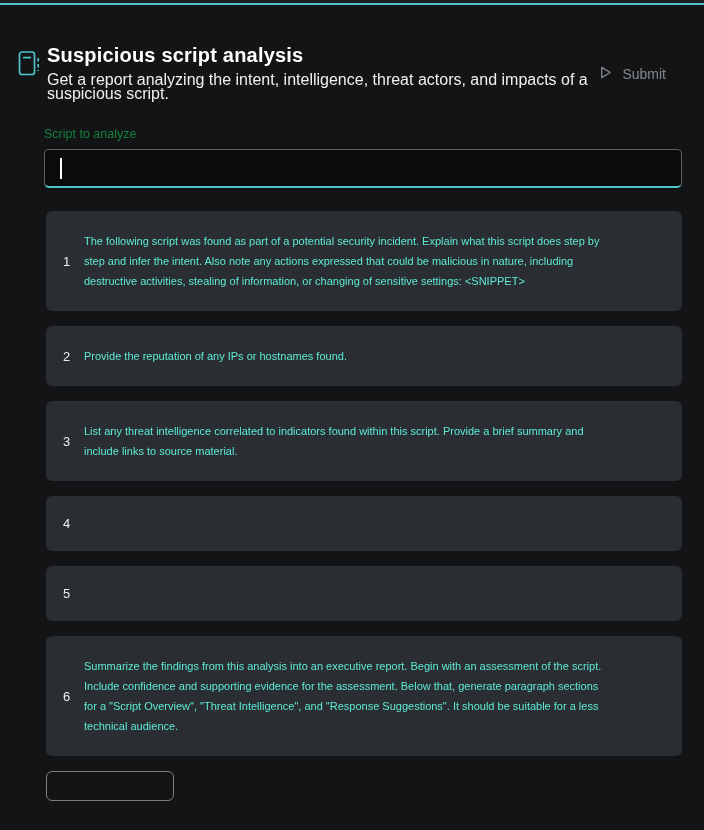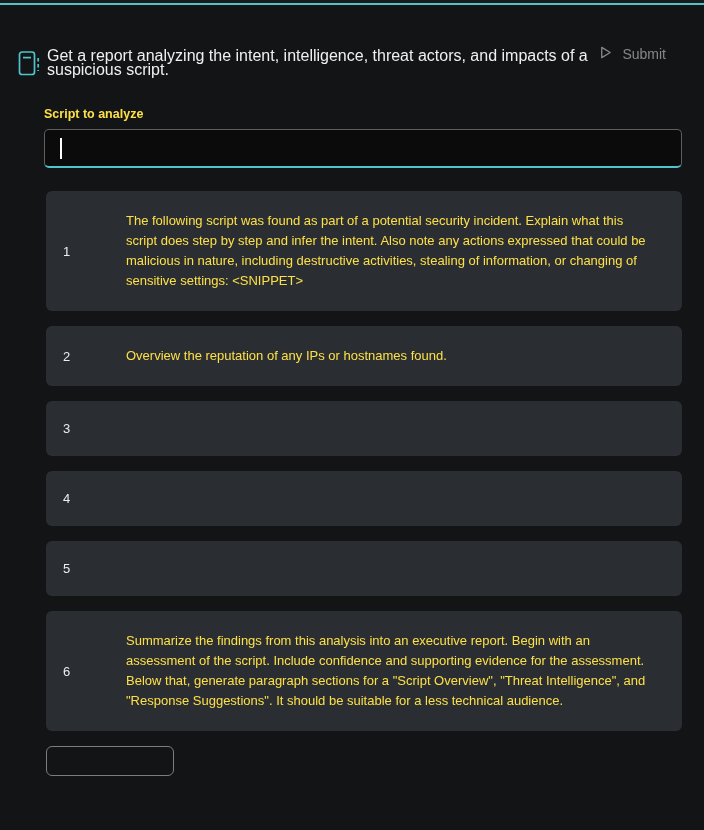--- a/index.html
+++ b/index.html
@@ -11,42 +11,42 @@
   }
   .topbar { height:3px; background:#1a1b1d; }
   .teal-line { height:2px; background:#4fc4cb; }
 
   .header { display:flex; align-items:flex-start; padding:38px 34px 0 18px; }
   .pb-icon { margin-top:7px; flex:0 0 auto; }
   .title-block { margin-left:7px; }
   .title { font-size:20px; line-height:24px; font-weight:700; color:#ffffff; letter-spacing:.2px; }
   .subtitle { font-size:16px; line-height:14px; margin-top:6px; color:#f0f0f0; }
   .submit-btn {
-    margin-left:auto; margin-top:0; display:flex; align-items:center; gap:9px;
+    margin-left:auto; margin-top:20px; display:flex; align-items:center; gap:9px;
     background:none; border:none; color:#85898c; font-size:14px;
     font-family:"Liberation Sans", sans-serif; cursor:default; padding:2px 4px;
   }
 
   .form-section { margin:26px 22px 0 44px; }
-  .field-label { font-size:12.5px; font-weight:700; color:#fde047; }
+  .field-label { font-size:12.5px; font-weight:400; color:#15803d; }
   .script-input {
     position:relative; margin-top:8px; height:39px;
     background:#0b0b0c;
     border:1px solid #5f5f5f; border-bottom:2px solid #4fc4cb;
     border-radius:5px;
   }
   .caret { position:absolute; left:15px; top:8px; width:1.5px; height:21px; background:#ffffff; }
 
   .cards { margin:23px 22px 0 46px; }
   .prompt-card {
     background:#2a2e33; border-radius:6px; padding:20px 16px;
     margin-bottom:15px; display:flex; align-items:center; gap:13px;
   }
   .prompt-number { min-width:9px; text-align:center; font-size:13px; color:#ededed; flex:0 0 auto; }
-  .prompt-text { font-size:13px; line-height:20px; color:#fde047; max-width:525px;margin-left:42px; }
+  .prompt-text { font-size:11px; line-height:20px; color:#5eead4; max-width:525px; }
 
   .bottom-btn {
     display:block; margin:12px 0 0 46px; width:128px; height:30px;
     background:transparent; border:1px solid #7d7d7d; border-radius:6px; cursor:pointer;
   }
 </style>
 </head>
 <body>
 
 <div>
@@ -55,20 +55,21 @@
 
   <div class="header">
     <span class="pb-icon">
       <svg width="22" height="27" viewBox="0 0 22 27">
         <rect x="1.5" y="2" width="15" height="22.5" rx="2.6" fill="none" stroke="#4fc4cb" stroke-width="1.7"></rect>
         <line x1="5" y1="7.6" x2="13" y2="7.6" stroke="#4fc4cb" stroke-width="1.7"></line>
         <line x1="20.2" y1="8" x2="20.2" y2="21" stroke="#4fc4cb" stroke-width="1.7" stroke-dasharray="3.4 2.6"></line>
       </svg>
     </span>
     <div class="title-block">
+      <div class="title">Suspicious script analysis</div>
       <div class="subtitle">Get a report analyzing the intent, intelligence, threat actors, and impacts of a suspicious script.</div>
     </div>
     <button class="submit-btn">
       <span>
         <svg width="15" height="15" viewBox="0 0 16 16">
           <path d="M4 2.5 L13 8 L4 13.5 Z" fill="none" stroke="#85898c" stroke-width="1.4" stroke-linejoin="round"></path>
         </svg>
       </span>
       <span>Submit</span>
     </button>
@@ -81,24 +82,25 @@
     </div>
   </div>
 
   <div class="cards">
     <div class="prompt-card">
       <span class="prompt-number">1</span>
       <span class="prompt-text">The following script was found as part of a potential security incident. Explain what this script does step by step and infer the intent. Also note any actions expressed that could be malicious in nature, including destructive activities, stealing of information, or changing of sensitive settings: &lt;SNIPPET&gt;</span>
     </div>
     <div class="prompt-card">
       <span class="prompt-number">2</span>
-      <span class="prompt-text">Overview the reputation of any IPs or hostnames found.</span>
+      <span class="prompt-text">Provide the reputation of any IPs or hostnames found.</span>
     </div>
     <div class="prompt-card">
       <span class="prompt-number">3</span>
+      <span class="prompt-text">List any threat intelligence correlated to indicators found within this script. Provide a brief summary and include links to source material.</span>
     </div>
     <div class="prompt-card">
       <span class="prompt-number">4</span>
     </div>
     <div class="prompt-card">
       <span class="prompt-number">5</span>
     </div>
     <div class="prompt-card">
       <span class="prompt-number">6</span>
       <span class="prompt-text">Summarize the findings from this analysis into an executive report. Begin with an assessment of the script. Include confidence and supporting evidence for the assessment. Below that, generate paragraph sections for a "Script Overview", "Threat Intelligence", and "Response Suggestions". It should be suitable for a less technical audience.</span>

